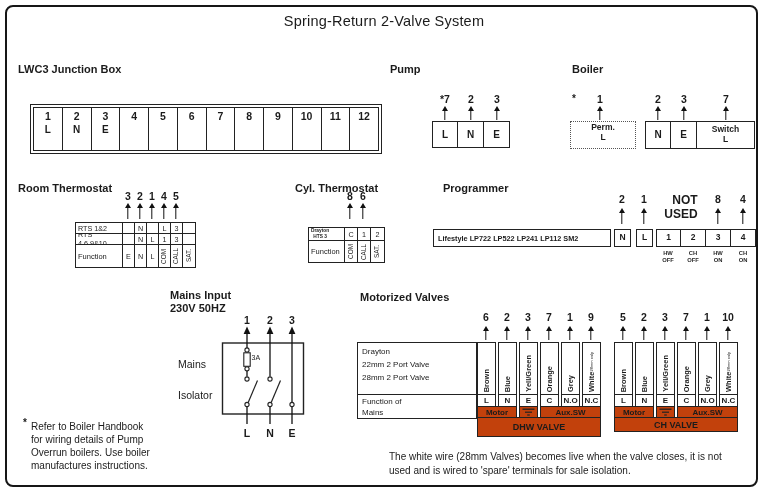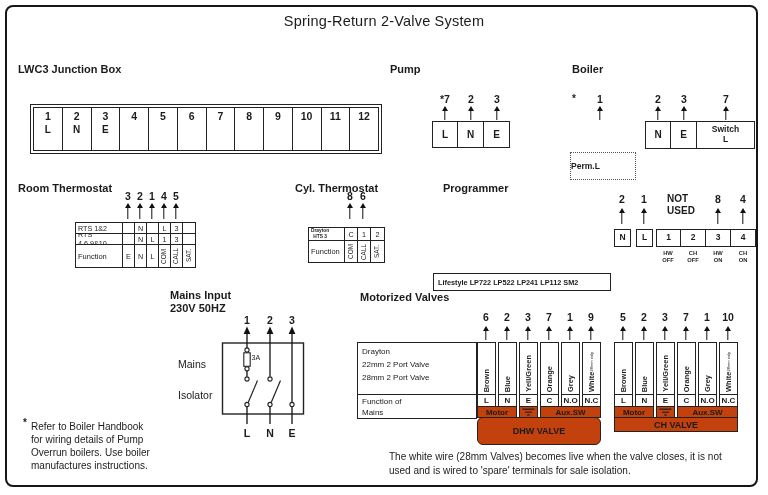--- a/index.html
+++ b/index.html
@@ -30,41 +30,41 @@
   .jcell:last-child { border-right:none; }
   .jcell .n { font-size:10.5px; font-weight:600; line-height:1.1; }
   .jcell .l { font-size:10px; font-weight:600; line-height:1.3; }
   
   .cellrow { position:absolute; display:flex; }
   .cellrow > div { border:1.4px solid #222; border-left:none; display:flex; flex-direction:column;
     align-items:center; justify-content:center; font-weight:600; font-size:10px;
     box-sizing:border-box; background:#fff; text-align:center; line-height:1.15; }
   .cellrow > div:first-child { border-left:1.4px solid #222; }
   .dotted-box { position:absolute; border:1.6px dotted #555; box-sizing:border-box;
-    display:flex; flex-direction:row; align-items:center; justify-content:flex-start;
-    font-size:8.5px; font-weight:600; line-height:1.2; text-align:center;margin-top:31px; }
+    display:flex; flex-direction:column; align-items:center; justify-content:flex-start;
+    font-size:8.5px; font-weight:600; line-height:1.2; text-align:center; }
   .small2 { font-size:8.5px; }
   
   .grid-table { position:absolute; display:grid; border:1.5px solid #222; box-sizing:content-box; background:#fff; }
   .grid-table > div { display:flex; align-items:center; justify-content:center;
     font-size:7.2px; overflow:hidden; box-sizing:border-box; }
   .rt { left:75px; top:222px; grid-template-columns:47px repeat(6,12px); grid-template-rows:11px 11px 22px; }
   .rt > div:not(:nth-child(7n)) { border-right:1px solid #222; }
   .rt > div:nth-child(-n+14) { border-bottom:1px solid #222; }
   .ct { left:308px; top:227px; grid-template-columns:36px repeat(3,13px); grid-template-rows:13px 21px; }
   .ct > div:not(:nth-child(4n)) { border-right:1px solid #222; }
   .ct > div:nth-child(-n+4) { border-bottom:1px solid #222; }
   .lab-cell { justify-content:flex-start !important; padding-left:2px; font-size:6.8px; font-weight:500; }
   .vtext { writing-mode:vertical-rl; transform:rotate(180deg); font-size:6.4px; line-height:1; }
   .tiny-2l { font-size:4.8px; line-height:1.15; text-align:center; font-weight:600; }
   
   .prog-box { position:absolute; border:1.4px solid #222; box-sizing:border-box; display:flex;
-    align-items:center; font-size:7.3px; font-weight:600; padding-left:4px; background:#fff;margin-top:44px; }
-  .notused { position:absolute; transform:translateX(-50%); font-size:10px; font-weight:600;
-    text-align:left; line-height:1.2; }
+    align-items:center; font-size:7.3px; font-weight:600; padding-left:4px; background:#fff; }
+  .notused { position:absolute; transform:translateX(-50%); font-size:12px; font-weight:600;
+    text-align:right; line-height:1.2; }
   .sub2 { position:absolute; transform:translateX(-50%); font-size:5.8px; font-weight:600;
     text-align:center; line-height:1.15; color:#2a2a2a; }
   .plain { position:absolute; font-size:10.5px; }
   
   .vt { position:absolute; }
   .vt-col { position:absolute; top:0; width:19px; height:53px; border:1.2px solid #222;
     box-sizing:border-box; display:flex; align-items:flex-end; justify-content:center; padding-bottom:2px; background:#fff; }
   .vt-col .wire { writing-mode:vertical-rl; transform:rotate(180deg); font-size:7.5px; font-weight:600; line-height:1; }
   .vt-col .wnote { font-size:4px; font-weight:500; }
   .vt-fn { position:absolute; top:52px; width:19px; height:13px; border:1.2px solid #222;
@@ -360,21 +360,21 @@
     <div class="vt-fn" style="left:105px;">N.C</div>
     <div class="vt-span" style="left:0; top:64px; width:40px; height:12px;">Motor</div>
     <div class="vt-span" style="left:42px; top:64px; width:19px; height:12px;">
       <svg width="13" height="8" viewBox="0 0 13 8">
           <line x1="0.5" y1="1.2" x2="12.5" y2="1.2" stroke="#222" stroke-width="1.3"></line>
           <line x1="3" y1="4.2" x2="10" y2="4.2" stroke="#222" stroke-width="1.2"></line>
           <line x1="5.2" y1="7" x2="7.8" y2="7" stroke="#222" stroke-width="1.2"></line>
         </svg>
     </div>
     <div class="vt-span" style="left:63px; top:64px; width:61px; height:12px;">Aux.SW</div>
-    <div class="vt-span" style="left:0; top:75px; width:124px; height:28px; font-size:9px;border-radius:6px;">DHW VALVE</div>
+    <div class="vt-span" style="left:0; top:75px; width:124px; height:20px; font-size:9px;">DHW VALVE</div>
   </div>
 
   <span class="tnum" style="left:623px; top:311px;">5</span>
   <span class="tnum" style="left:644px; top:311px;">2</span>
   <span class="tnum" style="left:665px; top:311px;">3</span>
   <span class="tnum" style="left:686px; top:311px;">7</span>
   <span class="tnum" style="left:707px; top:311px;">1</span>
   <span class="tnum" style="left:728px; top:311px;">10</span>
   <span class="arrow" style="left:623px; top:326px;"></span>
   <span class="arrow" style="left:644px; top:326px;"></span>

